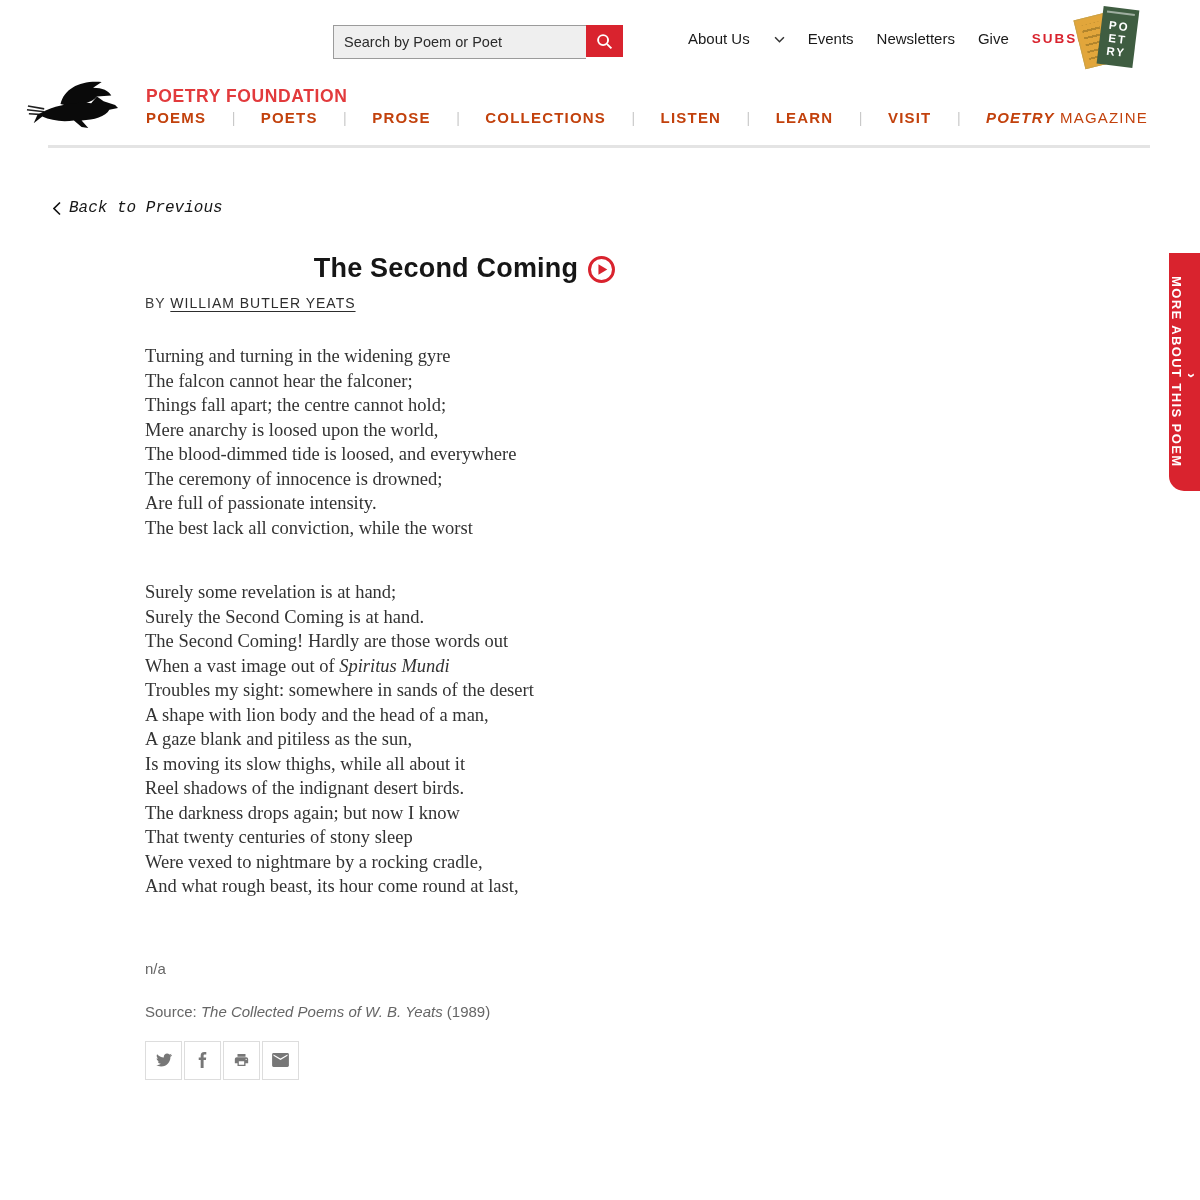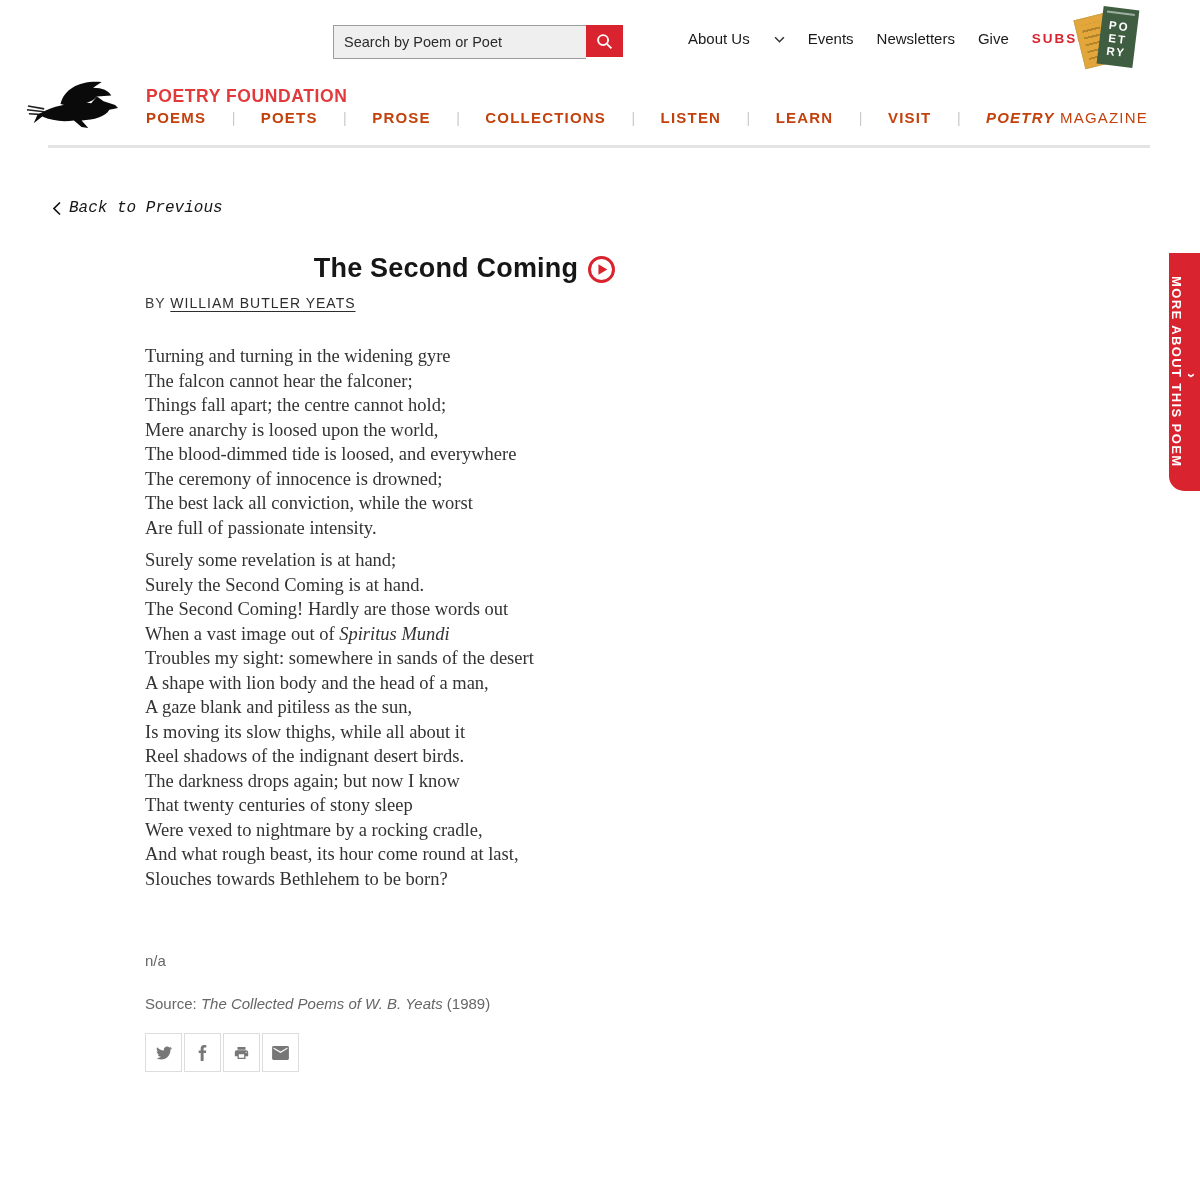--- a/index.html
+++ b/index.html
@@ -63,21 +63,21 @@
 
   
   .col { position:absolute; left:145px; top:253px; width:640px; }
   .title-row { display:flex; align-items:center; gap:9px;justify-content:center; }
   h1.poem-title { font-size:27px; font-weight:bold; color:#161616; letter-spacing:.2px; }
   .play { cursor:pointer; display:inline-flex; margin-top:2px; }
   .byline { margin-top:11px; font-size:14px; letter-spacing:1px; color:#3d3d3d; }
   .byline a { color:#2d2d2d; text-decoration:underline; text-underline-offset:3px; cursor:pointer; }
   .poem-body { margin-top:33px; font-family:"Liberation Serif", serif; font-size:18.5px; color:#333; }
   .poem-line { line-height:24.5px; white-space:nowrap; }
-  .stanza + .stanza { margin-top:8px; }
+  .stanza + .stanza { margin-top:40px; }
   .note { margin-top:61px; font-size:15px; color:#666; }
   .source { margin-top:26px; font-size:15px; color:#666; }
   .source em { font-style:italic; }
   .share { margin-top:21px; display:flex; gap:2px; }
   .share-btn {
     width:37px; height:39px; background:#fff; border:1px solid #ddd; cursor:pointer;
     display:flex; align-items:center; justify-content:center;
   }
   .share-btn svg { fill:#777; }
 
@@ -197,38 +197,37 @@
     </div>
 
     <div class="poem-body" id="poem-body">
         <div class="stanza">
           <div class="poem-line">Turning and turning in the widening gyre</div>
           <div class="poem-line">The falcon cannot hear the falconer;</div>
           <div class="poem-line">Things fall apart; the centre cannot hold;</div>
           <div class="poem-line">Mere anarchy is loosed upon the world,</div>
           <div class="poem-line">The blood-dimmed tide is loosed, and everywhere</div>
           <div class="poem-line">The ceremony of innocence is drowned;</div>
+          <div class="poem-line">Are full of passionate intensity.</div>
           <div class="poem-line">The best lack all conviction, while the worst</div>
-          <div class="poem-line">Are full of passionate intensity.</div>
         </div>
         <div class="stanza">
           <div class="poem-line">Surely some revelation is at hand;</div>
           <div class="poem-line">Surely the Second Coming is at hand.</div>
           <div class="poem-line">The Second Coming! Hardly are those words out</div>
           <div class="poem-line"><span>When a vast image out of </span><em>Spiritus Mundi</em></div>
           <div class="poem-line">Troubles my sight: somewhere in sands of the desert</div>
           <div class="poem-line">A shape with lion body and the head of a man,</div>
           <div class="poem-line">A gaze blank and pitiless as the sun,</div>
           <div class="poem-line">Is moving its slow thighs, while all about it</div>
           <div class="poem-line">Reel shadows of the indignant desert birds.</div>
           <div class="poem-line">The darkness drops again; but now I know</div>
           <div class="poem-line">That twenty centuries of stony sleep</div>
           <div class="poem-line">Were vexed to nightmare by a rocking cradle,</div>
           <div class="poem-line">And what rough beast, its hour come round at last,</div>
-          <div class="poem-line">Slouches towards Bethlehem to be born?</div>
         </div>
       </div>
 
     <div class="note">n/a</div>
     <div class="source">
       <span>Source: </span><em>The Collected Poems of W. B. Yeats</em><span> (1989)</span>
     </div>
 
     <div class="share">
       <button class="share-btn">

